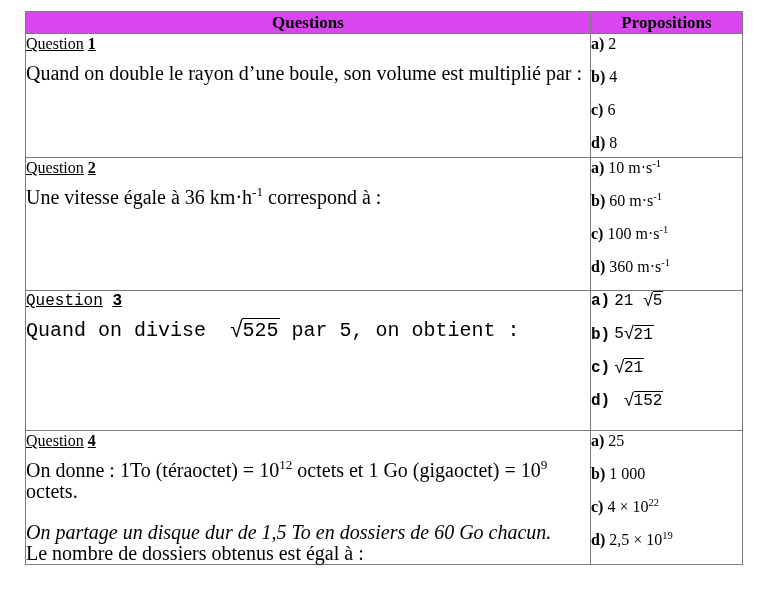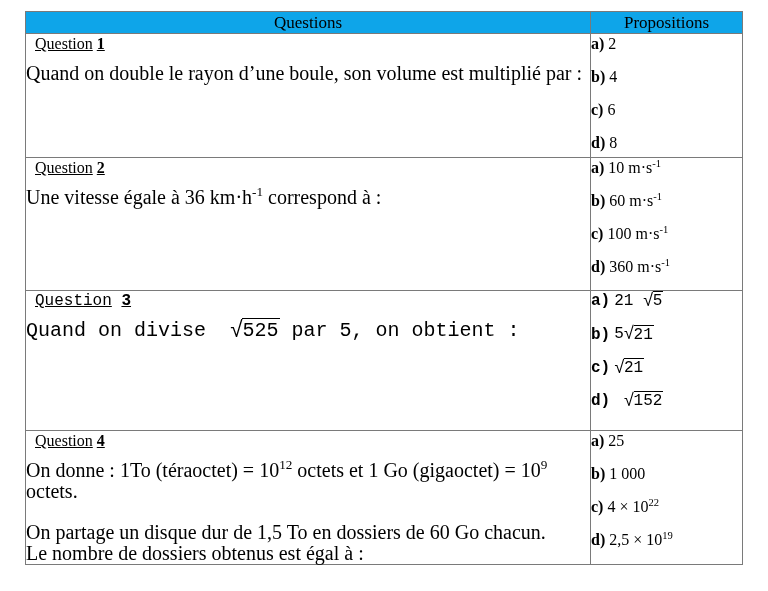--- a/index.html
+++ b/index.html
@@ -30,56 +30,57 @@
   }
   table.qcm td, table.qcm th {
     border: 1px solid #7a7a7a;
     vertical-align: top;
     padding: 0;
   }
   .col-q { width: 565px; }
   .col-p { width: 152px; }
 
   thead th {
-    background: #0ea5e9;
+    background: #d946ef;
     text-align: center;
-    font-weight: normal;
+    font-weight: bold;
     font-size: 17px;
     line-height: 21px;
     height: 21px;
     padding: 1px 0 1px 0;
   }
 
   td.qcell {
     padding: 7px 8px 8px 8px;
   }
   td.pcell {
     padding: 6px 6px 7px 9px;
   }
 
   .qtitle {
     font-size: 16px;
     line-height: 20px;
-    margin: 0 0 9px 9px;
+    margin: 0 0 9px 0;
     display: inline-block;
   }
   .qtitle .qword {
     text-decoration: underline;
   }
   .qtitle .qnum {
     font-weight: bold;
     text-decoration: underline;
   }
   .qbody {
     font-size: 20px;
     line-height: 21px;
     margin: 0;
   }
   .qbody.second {
     margin-top: 20px;
+    font-style: italic;
   }
   .qbody.tight {
     margin-top: 0px;
   }
 
   .prop {
     font-size: 16px;
     line-height: 20px;
     margin: 0 0 13px 0;
     white-space: nowrap;

